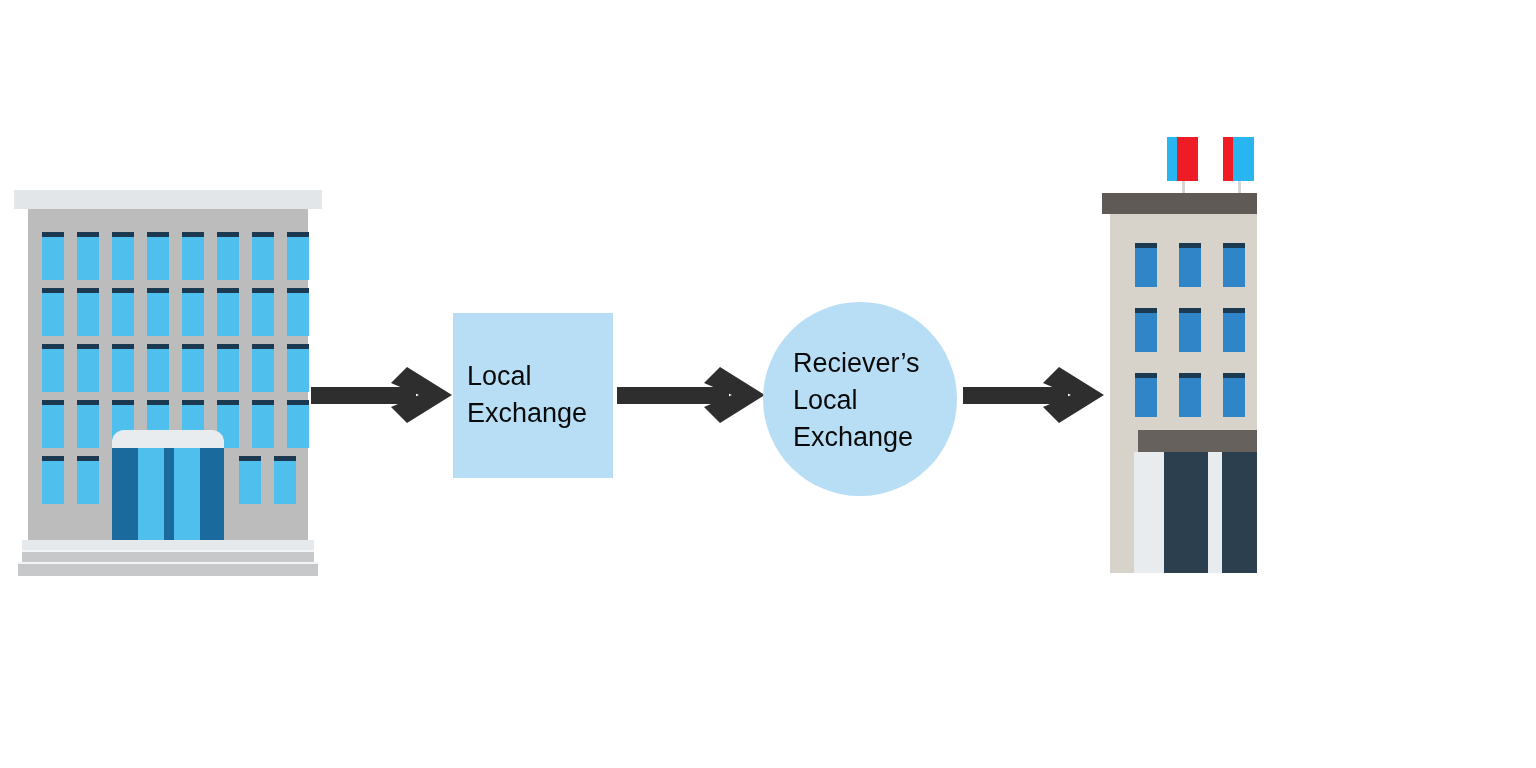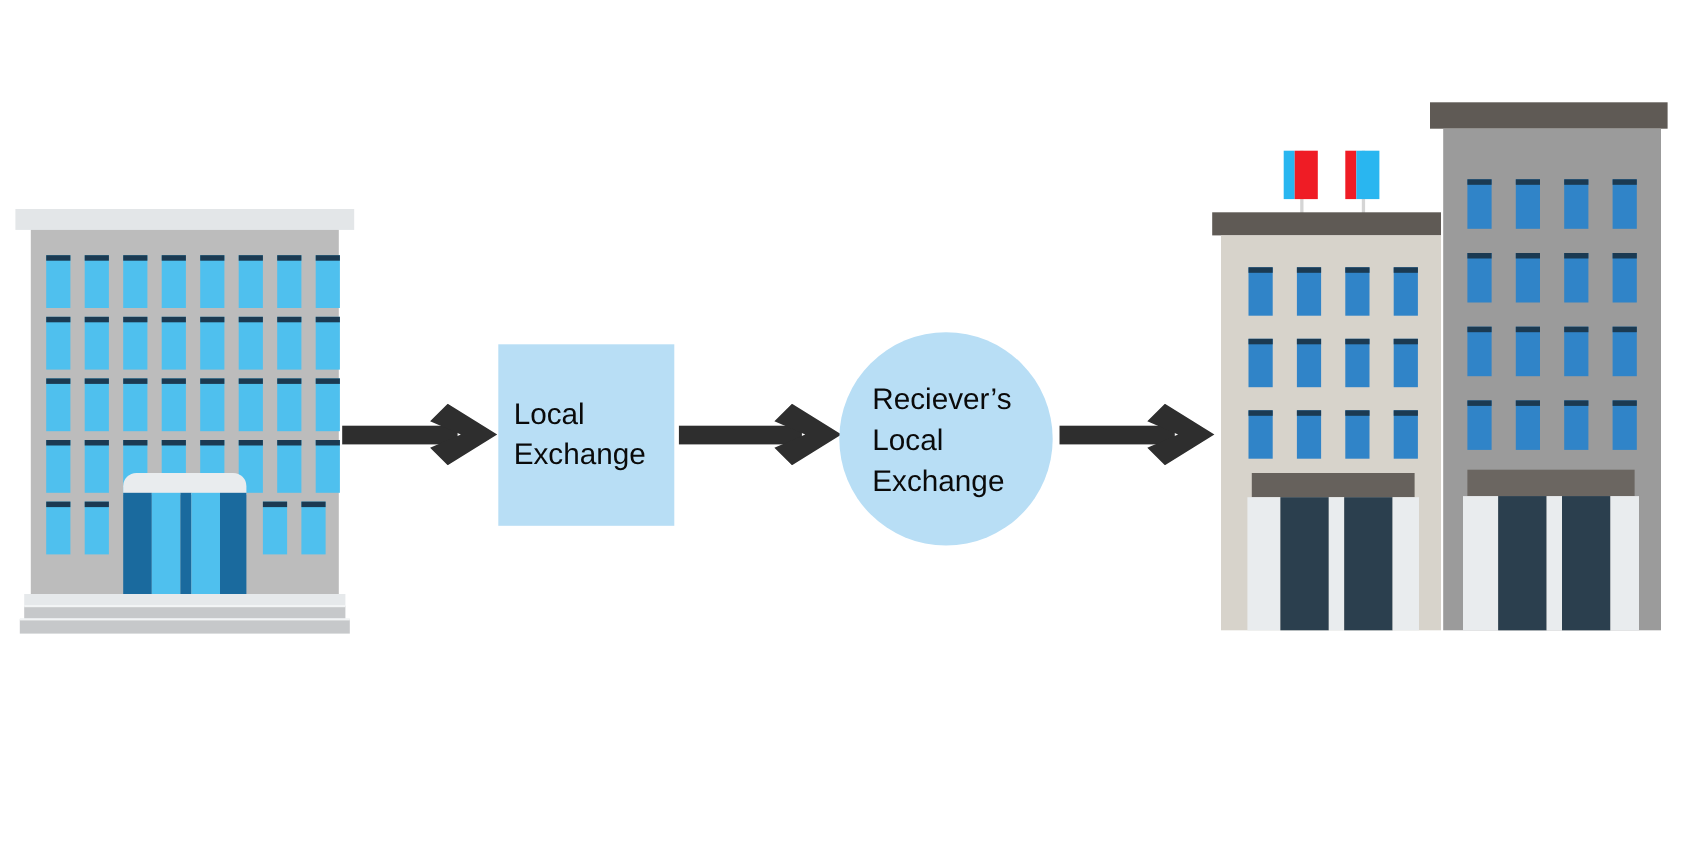--- a/index.html
+++ b/index.html
@@ -6,21 +6,21 @@
   html, body {
     margin: 0;
     padding: 0;
     background: #ffffff;
   }
   body {
     font-family: "Liberation Sans", sans-serif;
   }
   #canvas {
     position: relative;
-    width: 1536px;
+    width: 1257px;
     height: 768px;
     background: #ffffff;
     overflow: hidden;
   }
   .abs { position: absolute; }
 
   
   .win {
     position: absolute;
     box-sizing: border-box;

